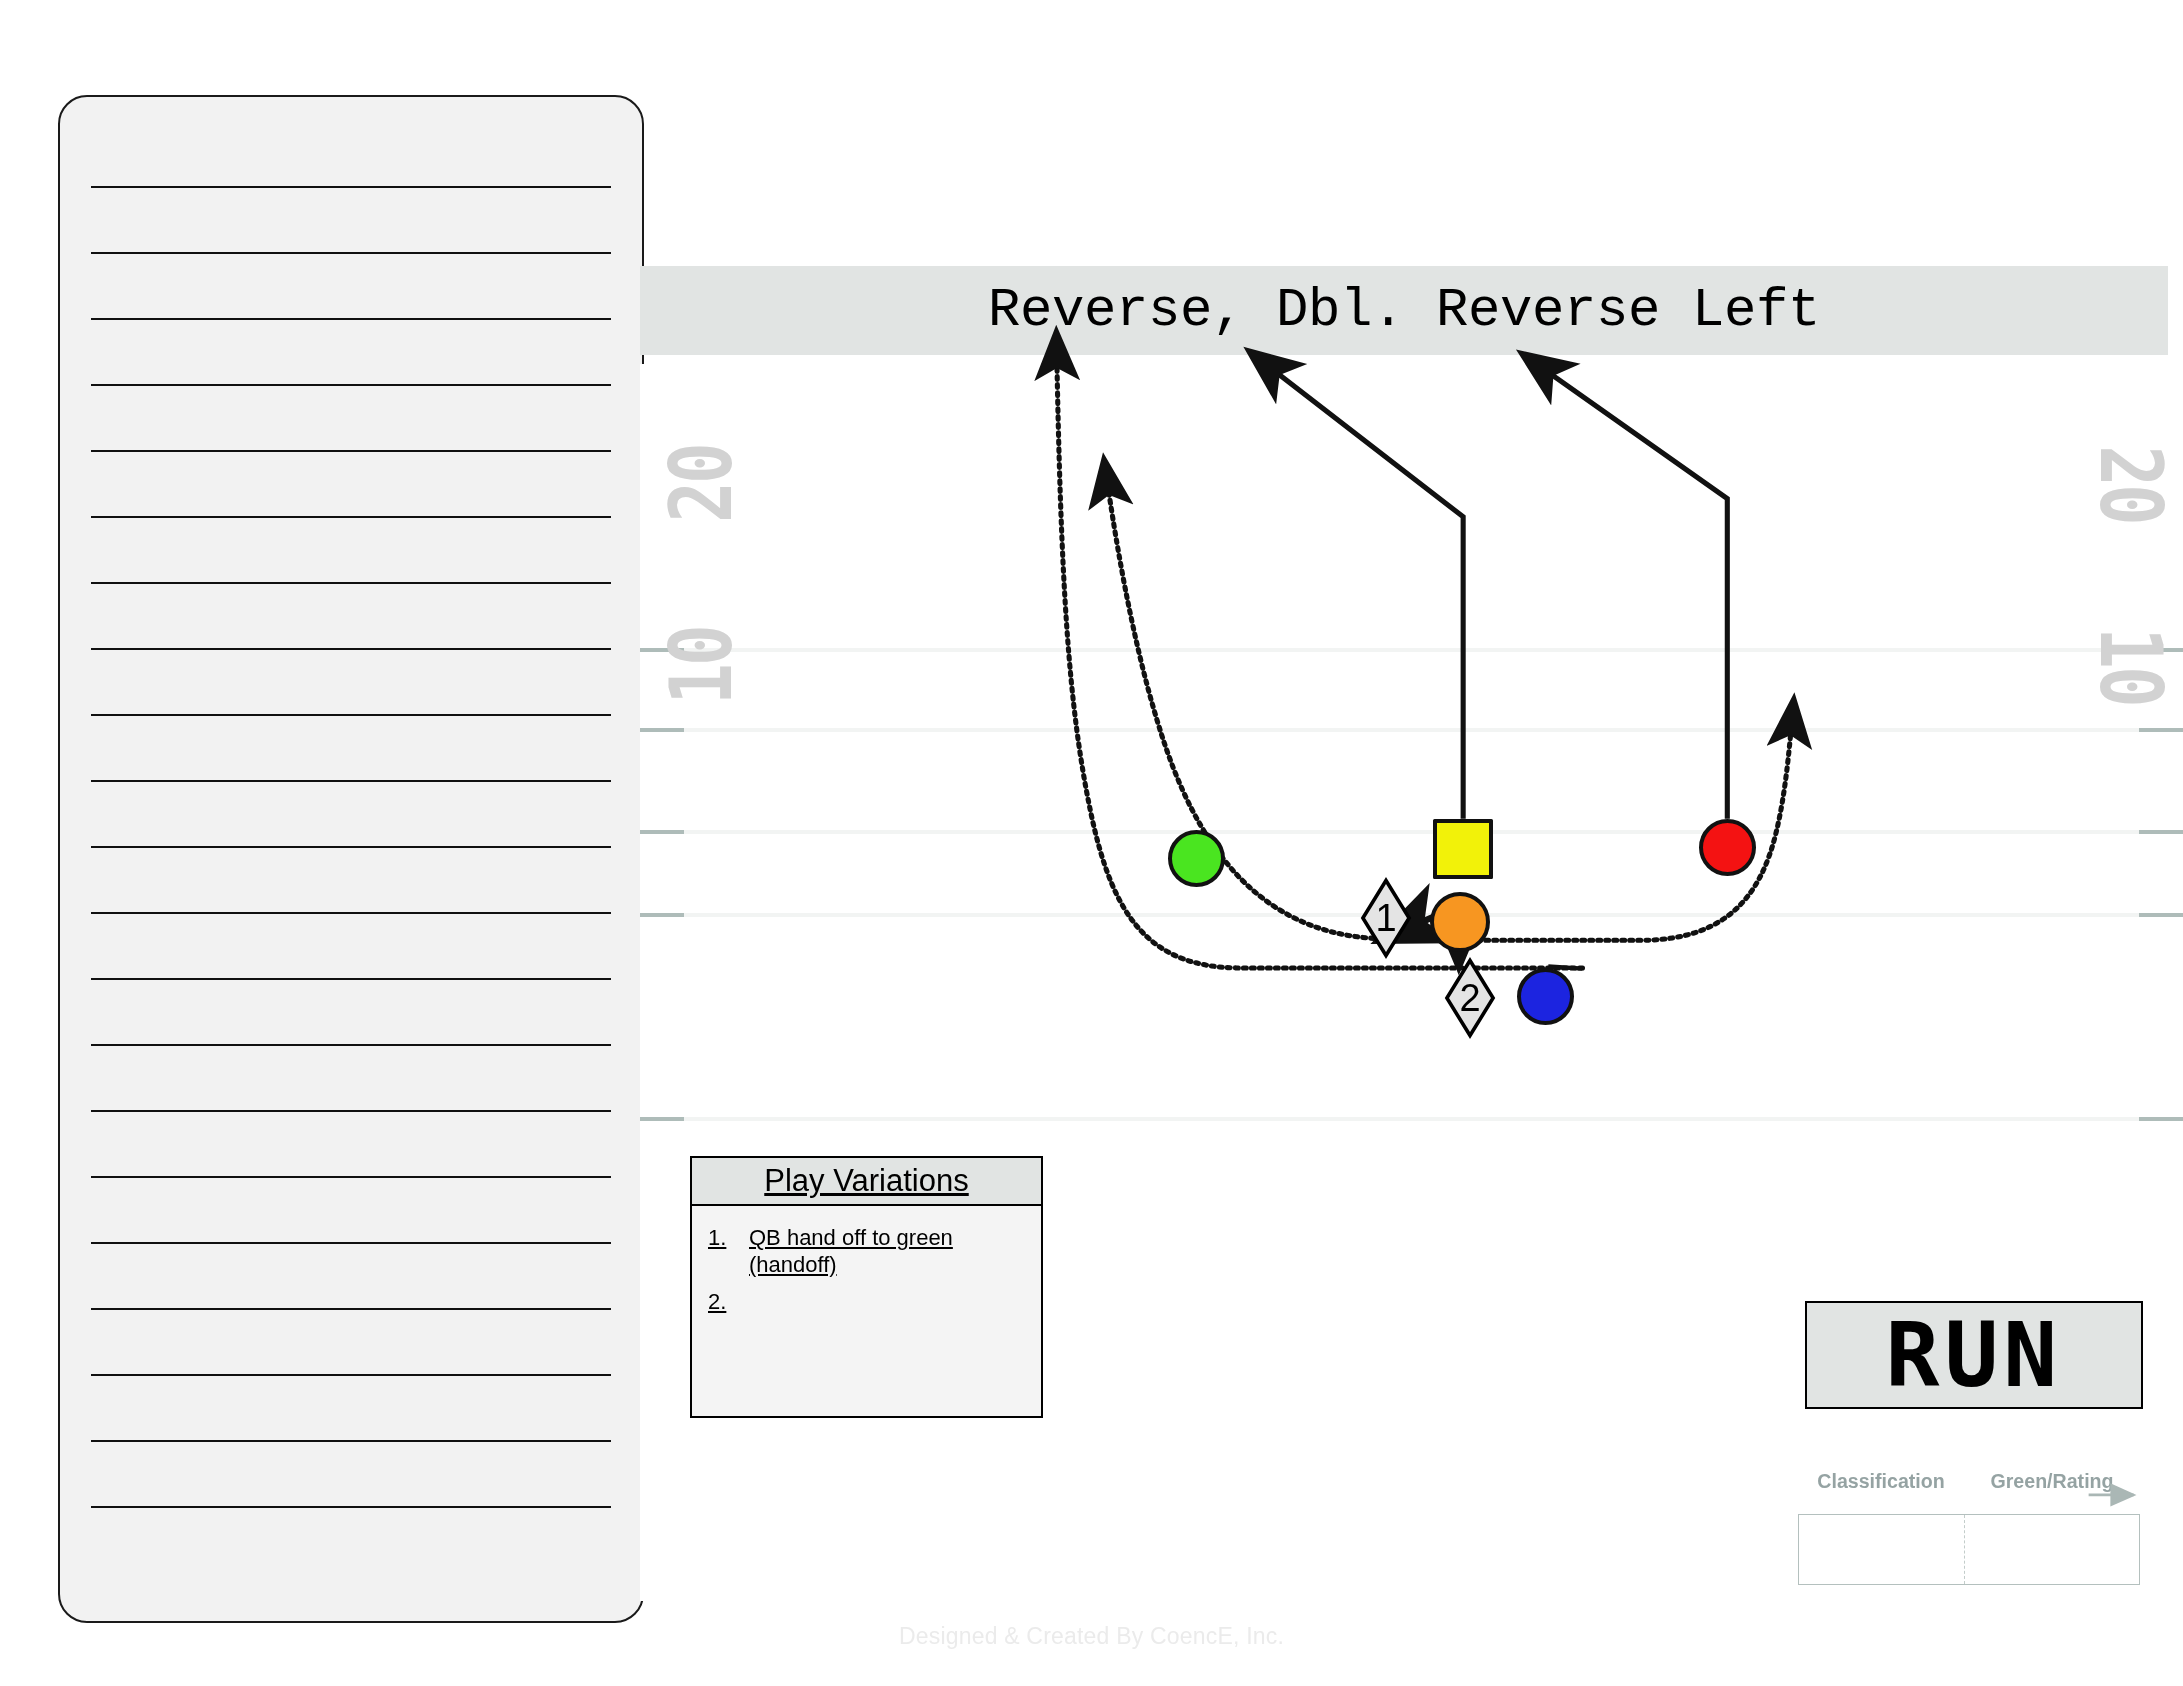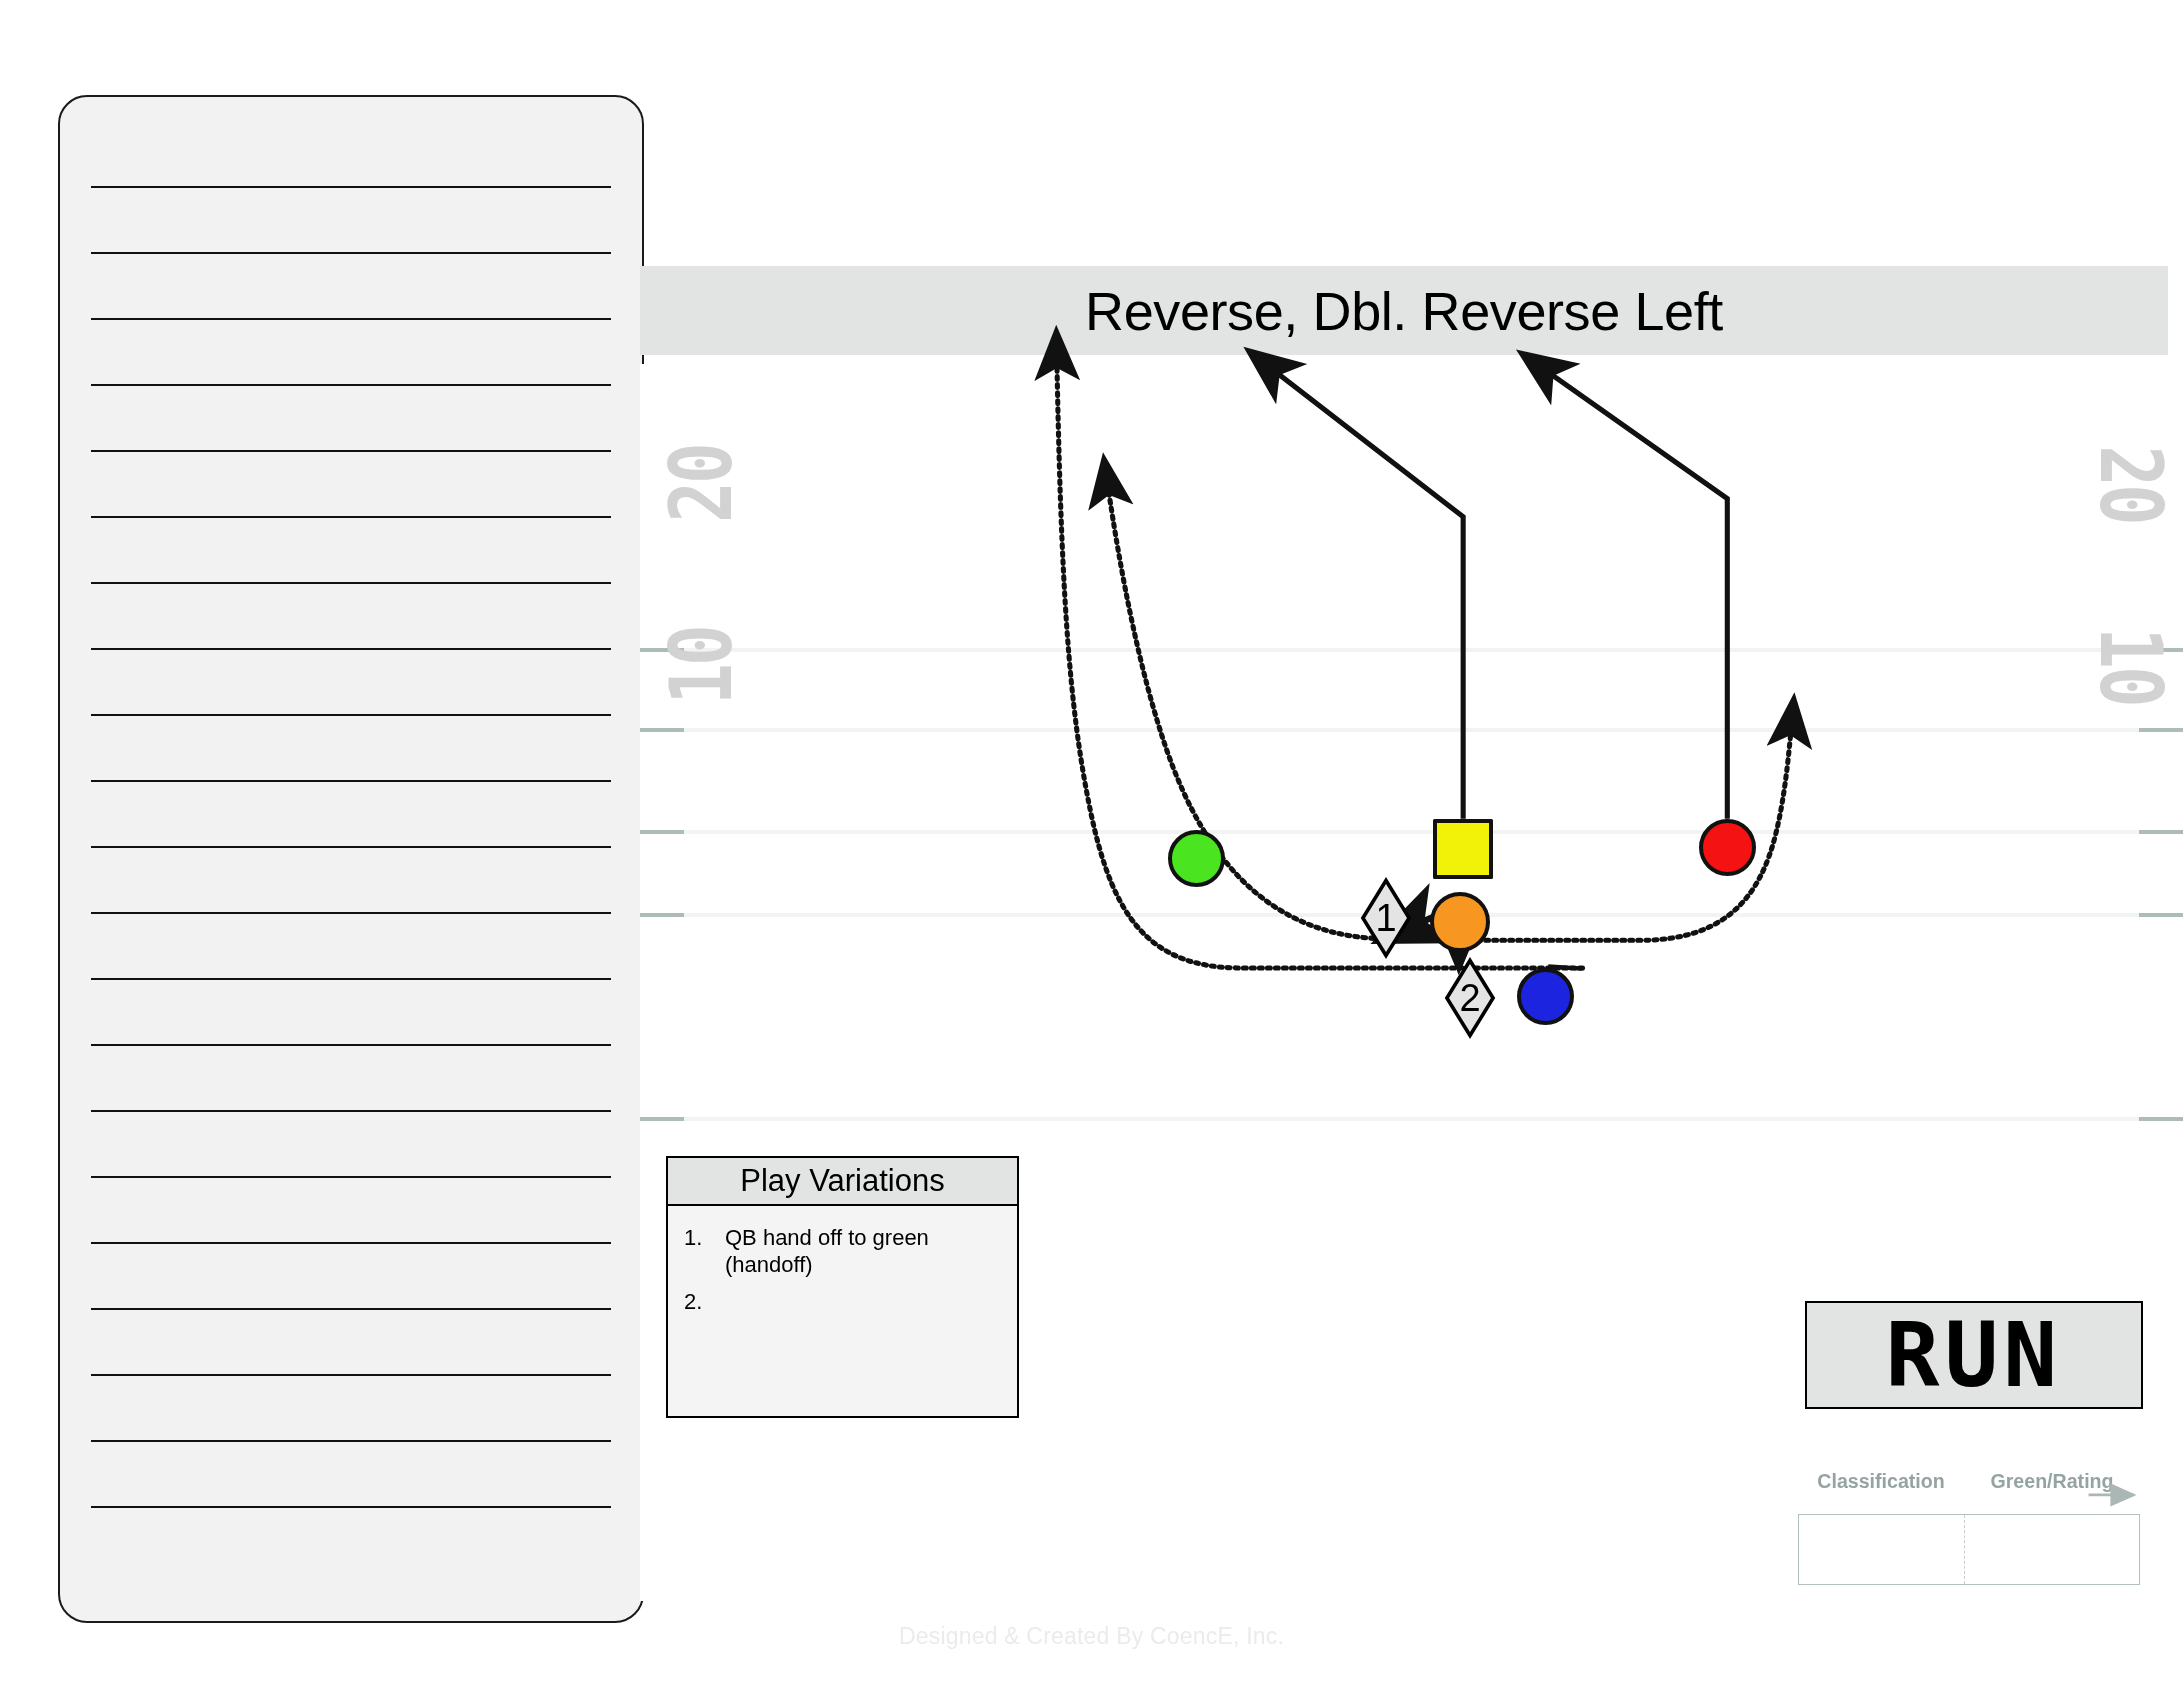--- a/index.html
+++ b/index.html
@@ -45,21 +45,21 @@
 
   
   #title-bar {
     position: absolute; left: 640px; top: 266px;
     width: 1528px; height: 89px;
     background: #e1e4e3;
     display: flex; align-items: center; justify-content: center;
   }
   #title-bar .title-text {
     font-size: 54px; color: #000000;
-    font-family: Liberation Sans, sans-serif;
+    font-family: Liberation Mono, monospace;
     letter-spacing: -0.4px;
   }
 
   
   #field {
     position: absolute; left: 640px; top: 364px;
     width: 1543px; height: 1237px;
     background: #ffffff;
   }
   .yard-line {
@@ -103,24 +103,25 @@
   }
   .diamond-marker .dia-num {
     position: absolute; inset: 0;
     display: flex; align-items: center; justify-content: center;
     font-size: 38px; color: #000000;
     font-family: "Liberation Sans", sans-serif;
   }
 
   
   #variations-box {
-    position: absolute; left: 666px; top: 1156px;
+    position: absolute; left: 690px; top: 1156px;
     width: 353px; height: 262px;
     background: #f4f4f4;
     border: 2.2px solid #000000;
+    text-decoration: underline;
   }
   #variations-header {
     height: 48px; background: #e1e4e3;
     border-bottom: 2.2px solid #000000;
     display: flex; align-items: center; justify-content: center;
   }
   #variations-header .vh-text { font-size: 31px; color: #000000; }
   #variations-list { padding: 19px 14.6px 0 16px; }
   .variation-item {
     display: flex; margin-bottom: 10.2px;

